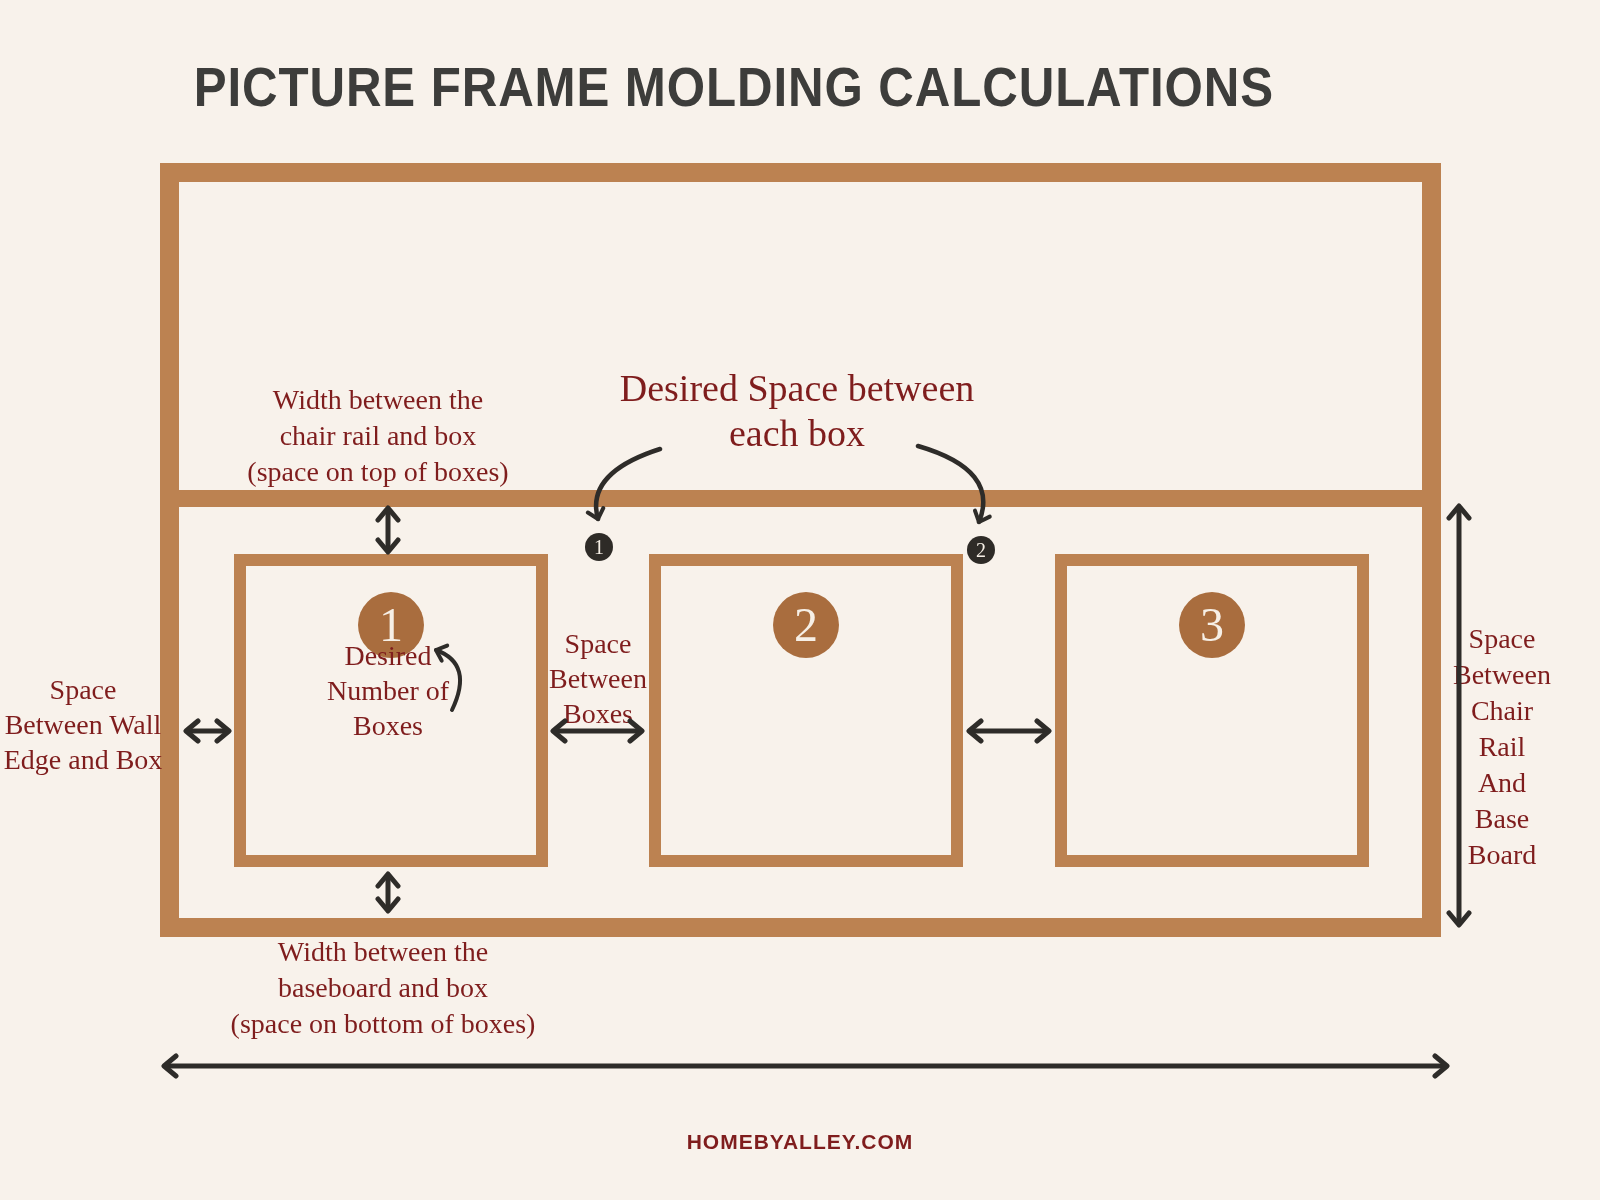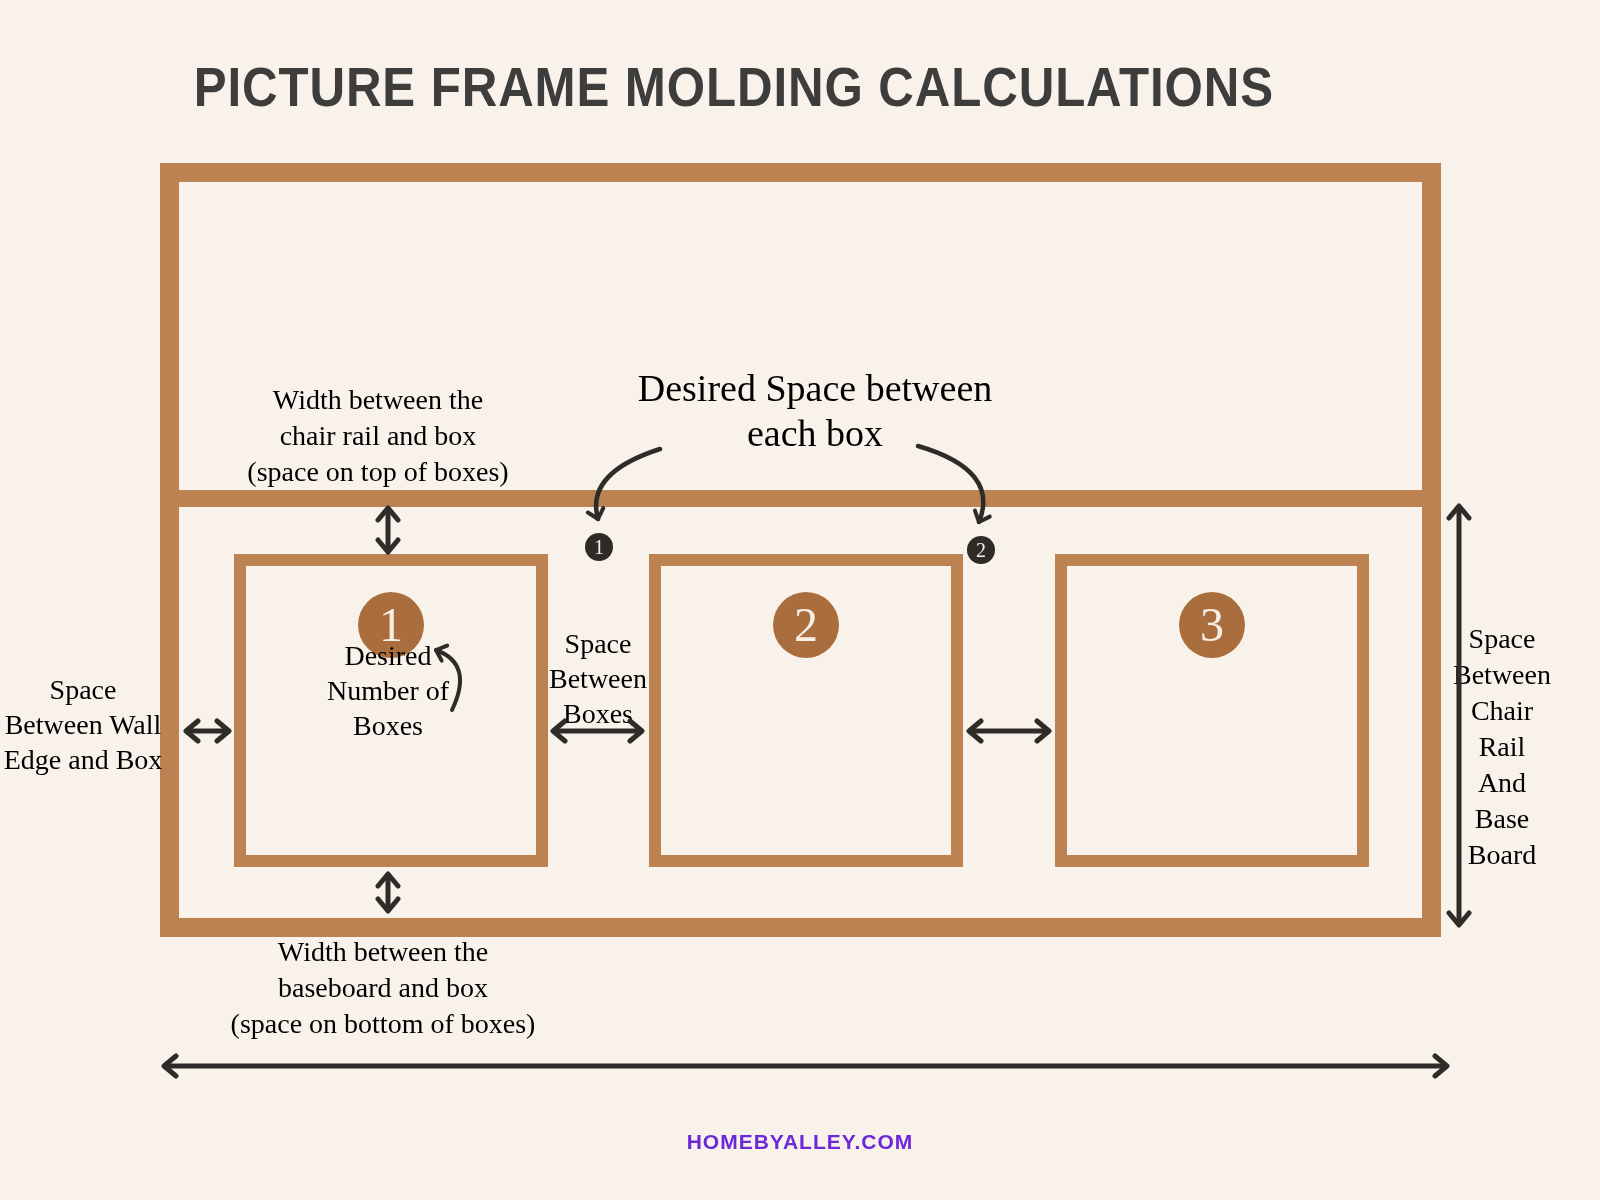--- a/index.html
+++ b/index.html
@@ -53,25 +53,25 @@
   }
   .num-circle span {
     font-size:48px; line-height:1;
     color:#f6efe6;
   }
   .label {
     position:absolute;
     transform:translateX(-50%);
     text-align:center;
     white-space:pre-line;
-    color:#000000;
+    color:#7f1d1d;
     font-size:28px; line-height:35px;
   }
   .top-space    { left:378px;  top:382px;  line-height:36px; }
-  .desired-space{ left:815px;  top:366px;  font-size:38px; line-height:45px; }
+  .desired-space{ left:797px;  top:366px;  font-size:38px; line-height:45px; }
   .left-space   { left:83px;   top:672px; }
   .between-boxes{ left:598px;  top:626px; }
   .right-space  { left:1502px; top:621px;  line-height:36px; }
   .bottom-space { left:383px;  top:934px;  line-height:36px; }
   .wall-width   { left:809px;  top:1012px; font-size:41px; line-height:48px; }
   .note         { left:388px;  top:638px; }
   .gap-marker {
     position:absolute;
     width:28px; height:28px; border-radius:50%;
     background:#2e2b27;
@@ -82,21 +82,21 @@
   .gap-marker span { color:#f6efe6; font-size:20px; line-height:1; }
   .footer-wrap {
     position:absolute; left:0; top:1130px; width:1600px;
     text-align:center;
   }
   .footer-wrap span {
     font-family:"Liberation Sans", sans-serif;
     font-weight:bold;
     font-size:21px;
     letter-spacing:1px;
-    color:#6d28d9;
+    color:#7f1d1d;
   }
   .overlay {
     position:absolute; left:0; top:0;
     pointer-events:none;
   }
 </style>
 </head>
 <body>
 
 <div class="canvas">

